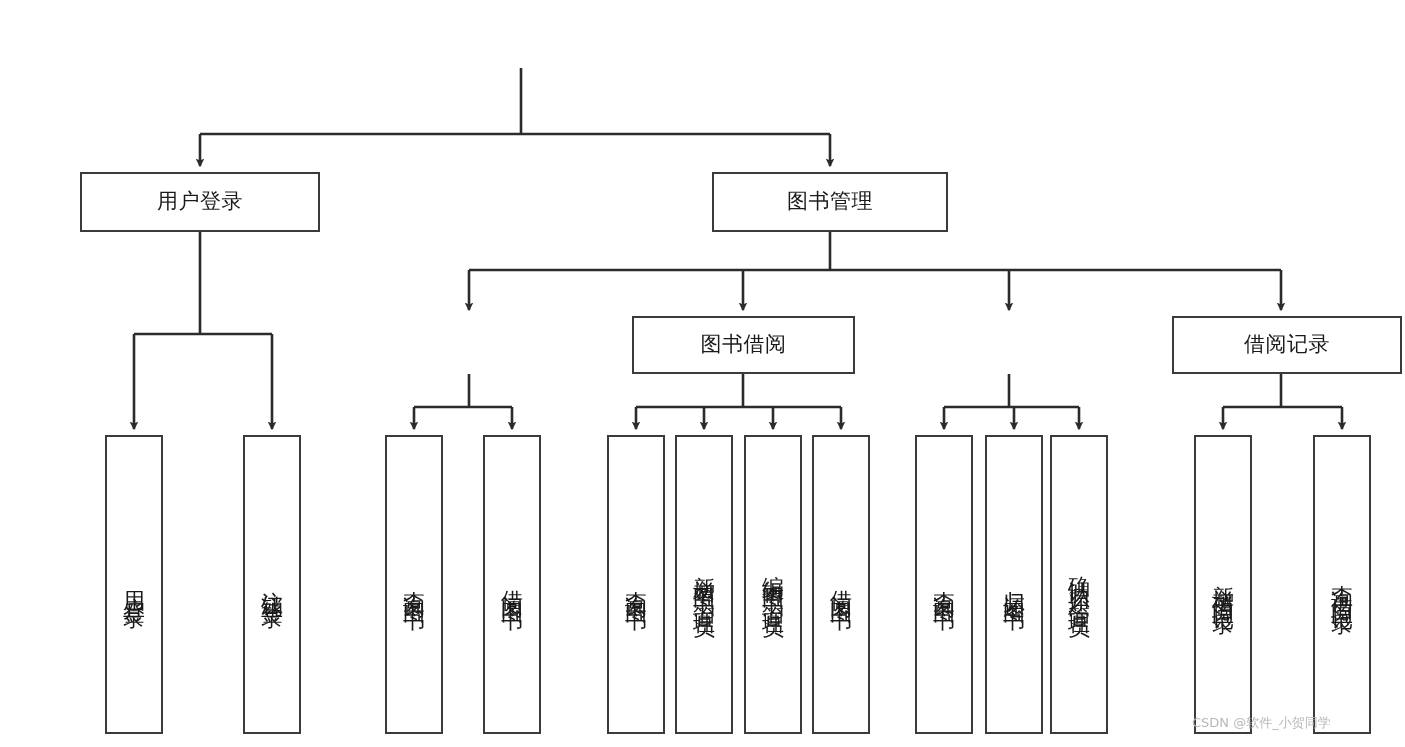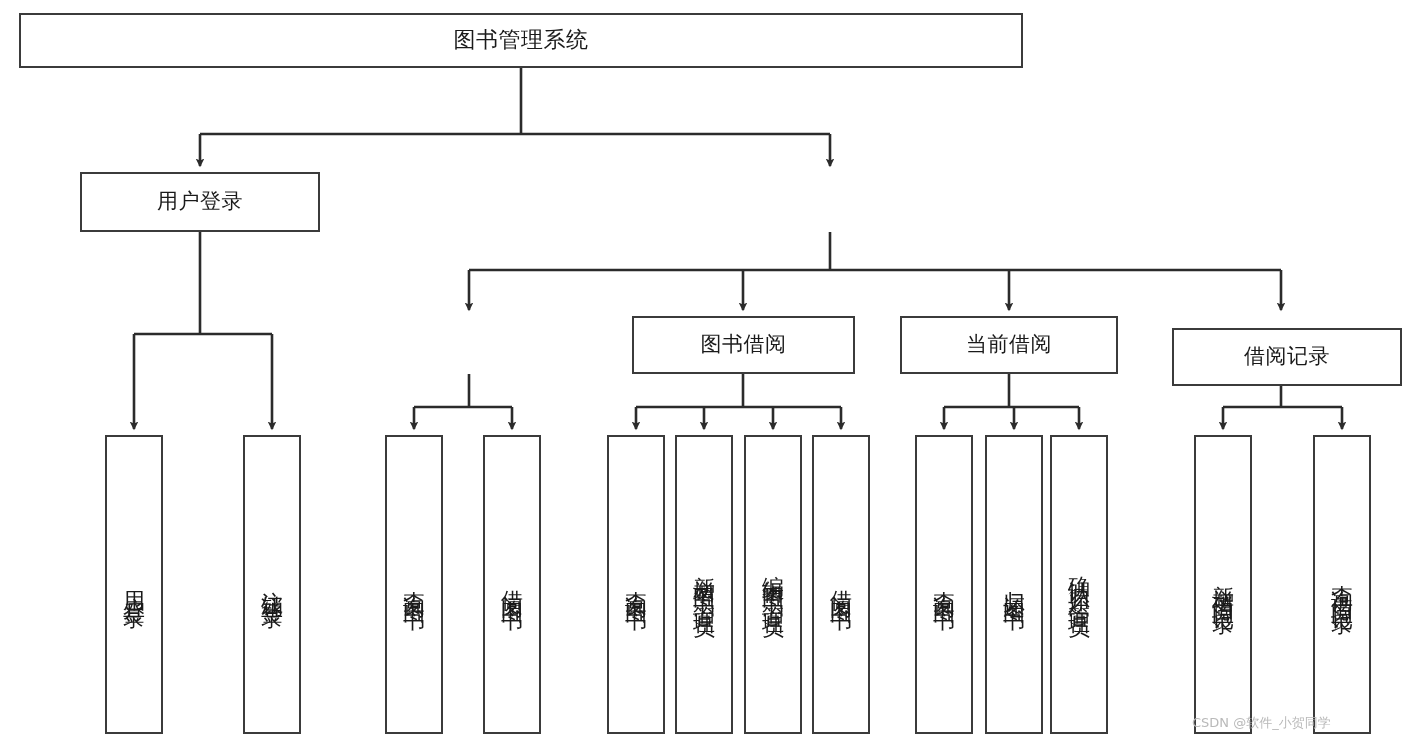--- a/index.html
+++ b/index.html
@@ -124,35 +124,32 @@
       <path d="M1014,407 L1014,429" marker-end="url(#arrow)"></path>
       <path d="M1079,407 L1079,429" marker-end="url(#arrow)"></path>
 
       <path d="M1281,374 L1281,407"></path>
       <path d="M1223,407 L1342,407"></path>
       <path d="M1223,407 L1223,429" marker-end="url(#arrow)"></path>
       <path d="M1342,407 L1342,429" marker-end="url(#arrow)"></path>
     </g>
   </svg>
 
-  <div class="node horiz root" style="left:19px; top:13px; width:1004px; height:55px;">
-    <span class="label">图书管理系统</span>
-  </div>
 
   <div class="node horiz" style="left:80px; top:172px; width:240px; height:60px;">
     <span class="label">用户登录</span>
+  </div>
+  <div class="node horiz" style="left:712px; top:172px; width:236px; height:60px;">
+    <span class="label">图书管理</span>
   </div>
 
   <div class="node horiz" style="left:632px; top:316px; width:223px; height:58px;">
     <span class="label">图书借阅</span>
   </div>
-  <div class="node horiz" style="left:900px; top:316px; width:218px; height:58px;">
-    <span class="label">当前借阅</span>
-  </div>
-  <div class="node horiz" style="left:1172px; top:316px; width:230px; height:58px;margin-top:12px;">
+  <div class="node horiz" style="left:1172px; top:316px; width:230px; height:58px;">
     <span class="label">借阅记录</span>
   </div>
 
   <div class="node vert" style="left:105px; top:435px; width:58px; height:299px;">
     <span class="label" style="font-size: 22px; letter-spacing: 6px;">用户登录</span>
   </div>
   <div class="node vert" style="left:243px; top:435px; width:58px; height:299px;">
     <span class="label" style="font-size: 22px; letter-spacing: 6px;">注销登录</span>
   </div>
   <div class="node vert" style="left:385px; top:435px; width:58px; height:299px;">

